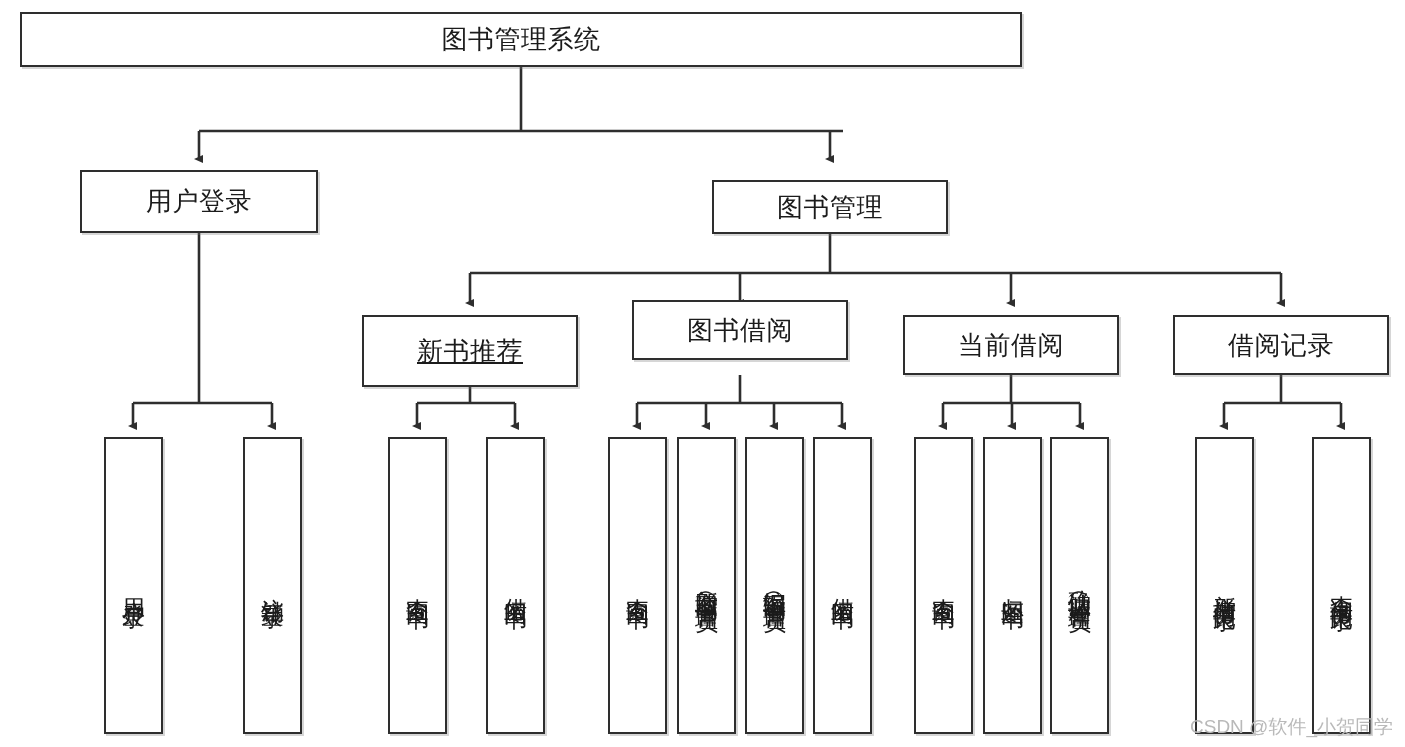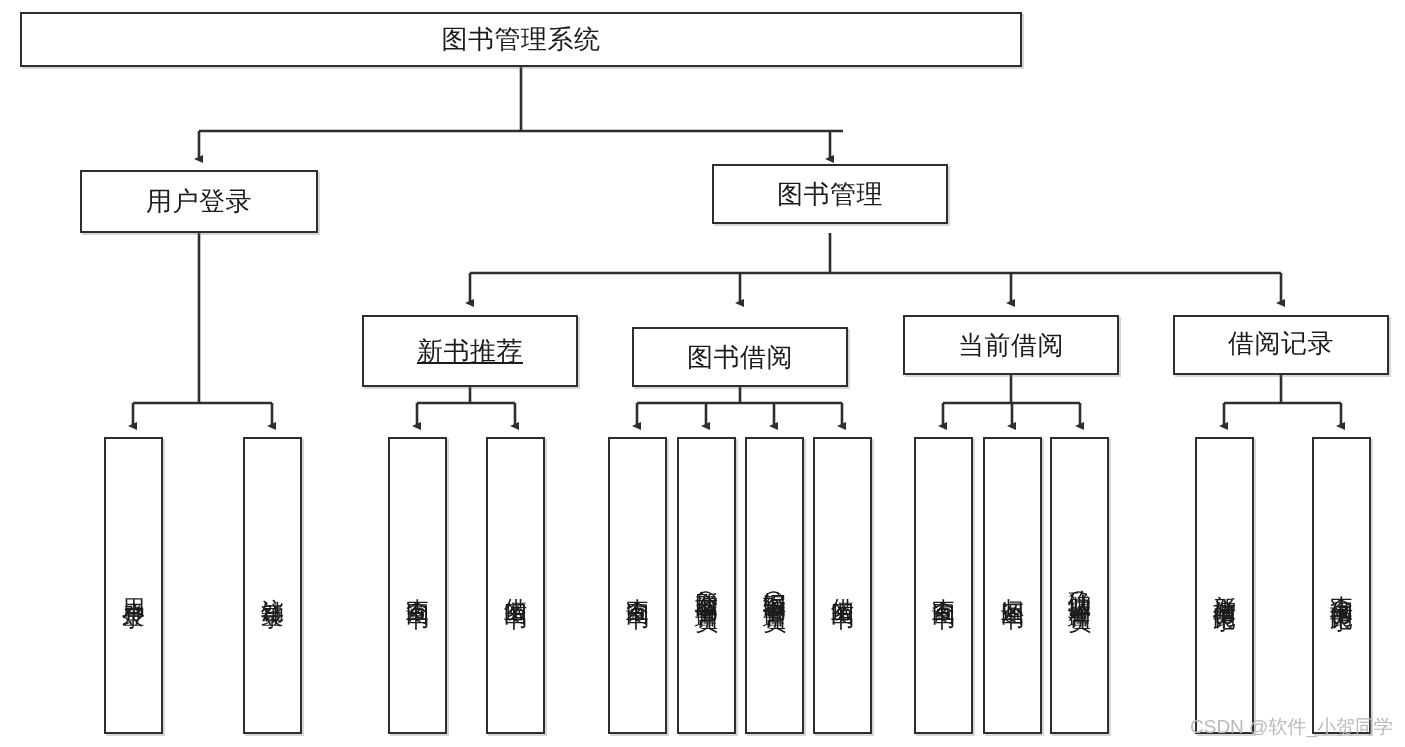--- a/index.html
+++ b/index.html
@@ -115,34 +115,34 @@
     </g>
   </svg>
 
   <div class="node horiz" style="left:20px; top:12px; width:1002px; height:55px;">
     <span class="label">图书管理系统</span>
   </div>
 
   <div class="node horiz" style="left:80px; top:170px; width:238px; height:63px;">
     <span class="label">用户登录</span>
   </div>
-  <div class="node horiz" style="left:712px; top:164px; width:236px; height:60px;">
+  <div class="node horiz" style="left:712px; top:180px; width:236px; height:54px;">
     <span class="label">图书管理</span>
   </div>
 
   <div class="node horiz" style="left:362px; top:315px; width:216px; height:72px;text-decoration:underline;">
     <span class="label">新书推荐</span>
   </div>
-  <div class="node horiz" style="left:632px; top:327px; width:216px; height:60px;">
+  <div class="node horiz" style="left:632px; top:300px; width:216px; height:60px;">
     <span class="label">图书借阅</span>
   </div>
   <div class="node horiz" style="left:903px; top:315px; width:216px; height:60px;">
     <span class="label">当前借阅</span>
   </div>
-  <div class="node horiz" style="left:1173px; top:315px; width:216px; height:60px;font-family:Liberation Mono, monospace;">
+  <div class="node horiz" style="left:1173px; top:315px; width:216px; height:60px;">
     <span class="label">借阅记录</span>
   </div>
 
   <div class="node vert" style="left:104px; top:437px; width:59px; height:297px;">
     <span class="label">用户登录</span>
   </div>
   <div class="node vert" style="left:243px; top:437px; width:59px; height:297px;">
     <span class="label">注销登录</span>
   </div>
 

